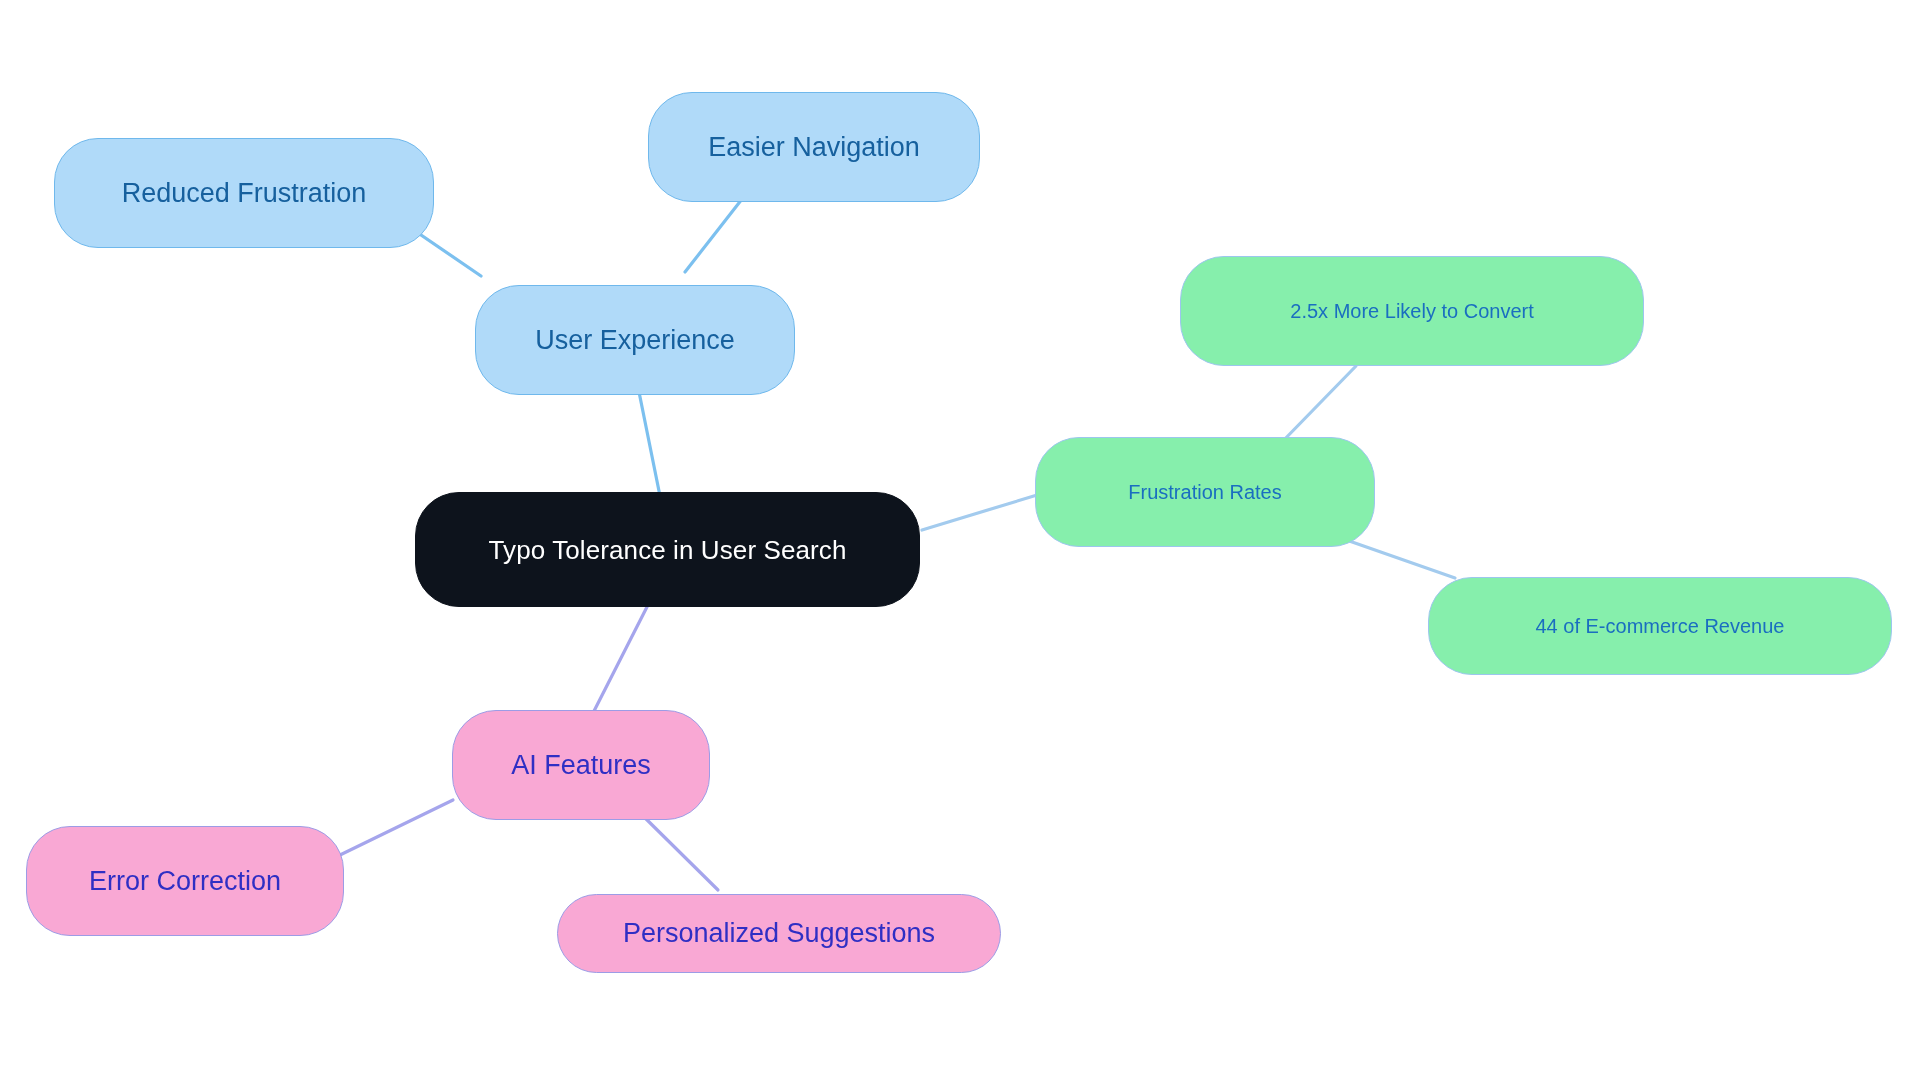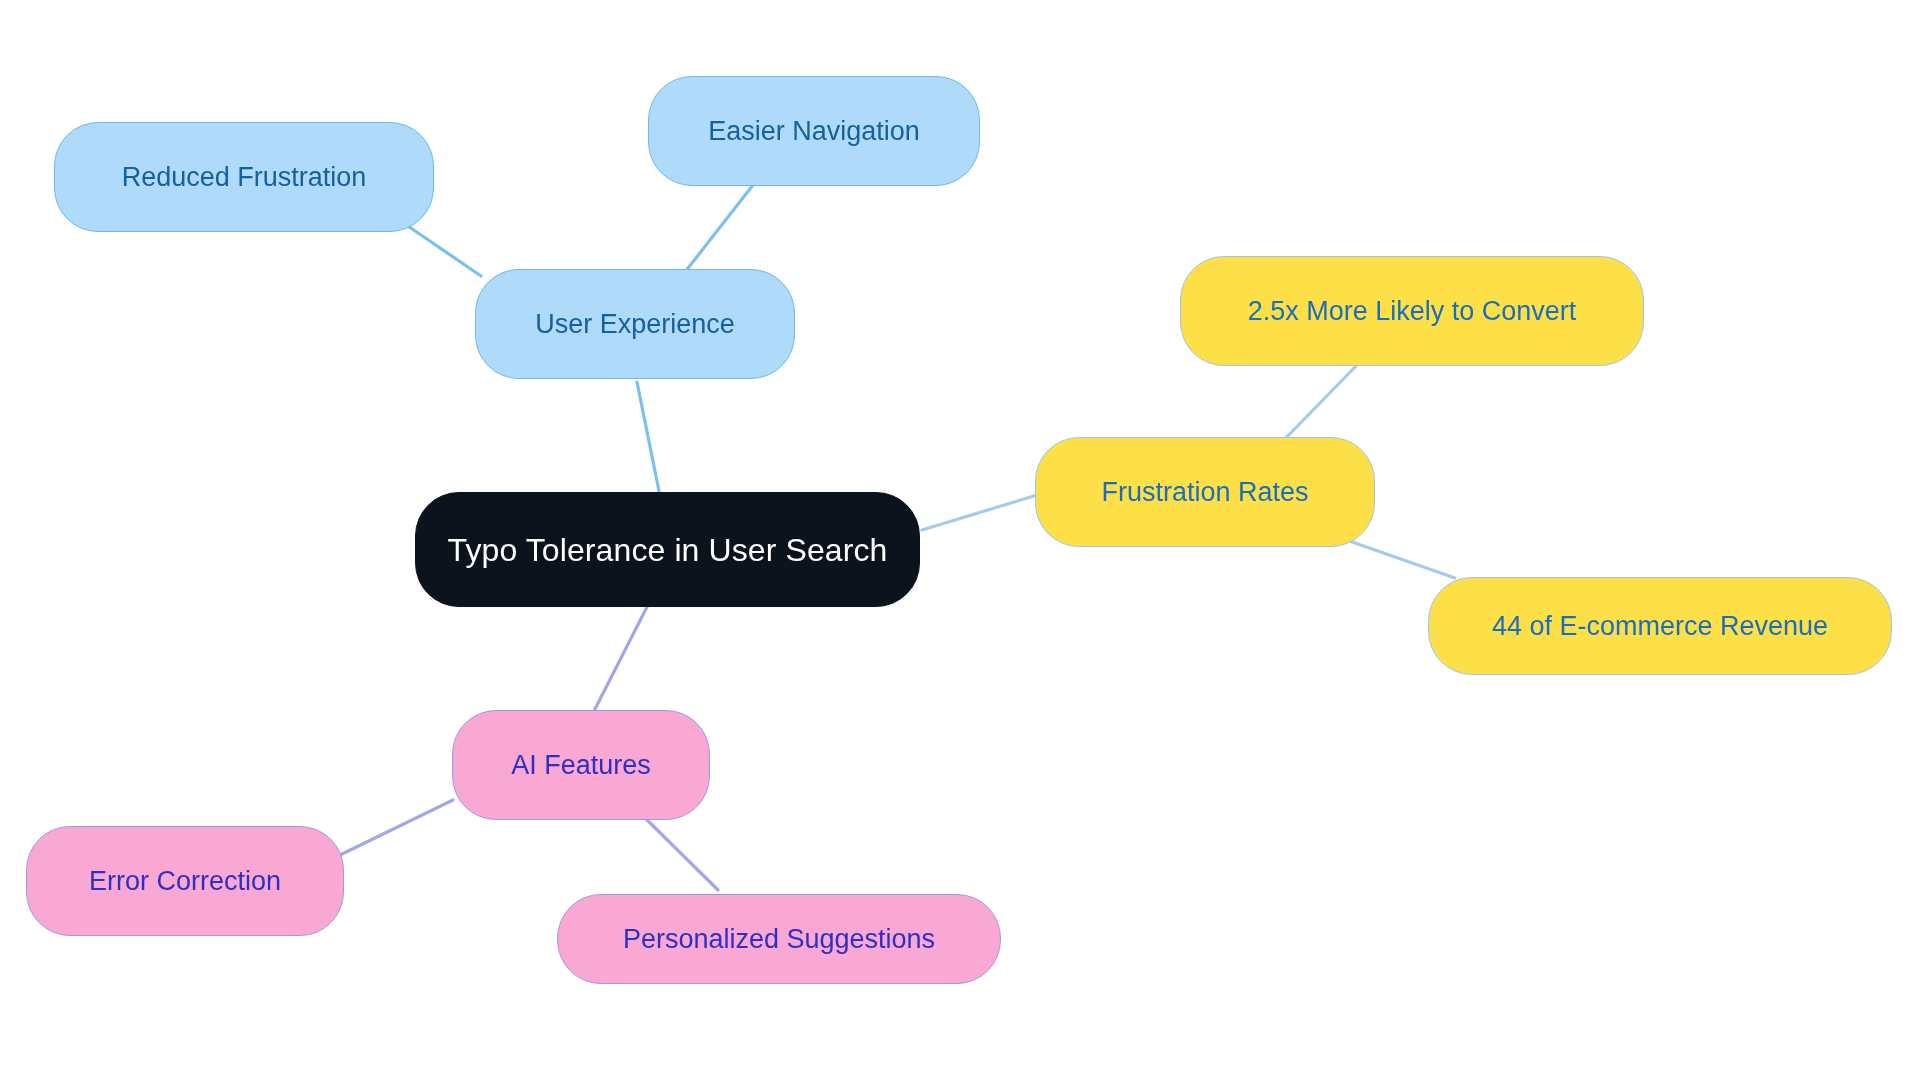--- a/index.html
+++ b/index.html
@@ -41,36 +41,37 @@
   }
   .node-label {
     display: block;
     white-space: nowrap;
   }
   .node-root {
     background: #0d131c;
     border-color: #0d131c;
     color: #ffffff;
     border-radius: 44px;
-    font-size: 32px;
+    font-size: 26px;
     letter-spacing: 0.1px;
   }
   .node-blue-a {
     background: #b0daf9;
     border-color: #6fb8ec;
     color: #16609e;
     border-radius: 44px;
     font-size: 27px;
+    margin-top: 16px;
   }
   .node-blue-b {
-    background: #fde047;
+    background: #86efac;
     border-color: #9cc6ee;
     color: #1a6ec0;
     border-radius: 44px;
-    font-size: 27px;
+    font-size: 20px;
   }
   .node-purple {
     background: #f9a8d4;
     border-color: #9c9ce6;
     color: #2f2fc4;
     border-radius: 44px;
     font-size: 27px;
   }
 </style>
 </head>
@@ -128,17 +129,17 @@
   </div>
 
   <div class="node node-purple" style="left:452px; top:710px; width:258px; height:110px;">
     <span class="node-label">AI Features</span>
   </div>
 
   <div class="node node-purple" style="left:26px; top:826px; width:318px; height:110px;text-align:center;">
     <span class="node-label">Error Correction</span>
   </div>
 
-  <div class="node node-purple" style="left:557px; top:894px; width:444px; height:90px;">
+  <div class="node node-purple" style="left:557px; top:894px; width:444px; height:79px;">
     <span class="node-label">Personalized Suggestions</span>
   </div>
 
 </div>
 
 </body></html>

